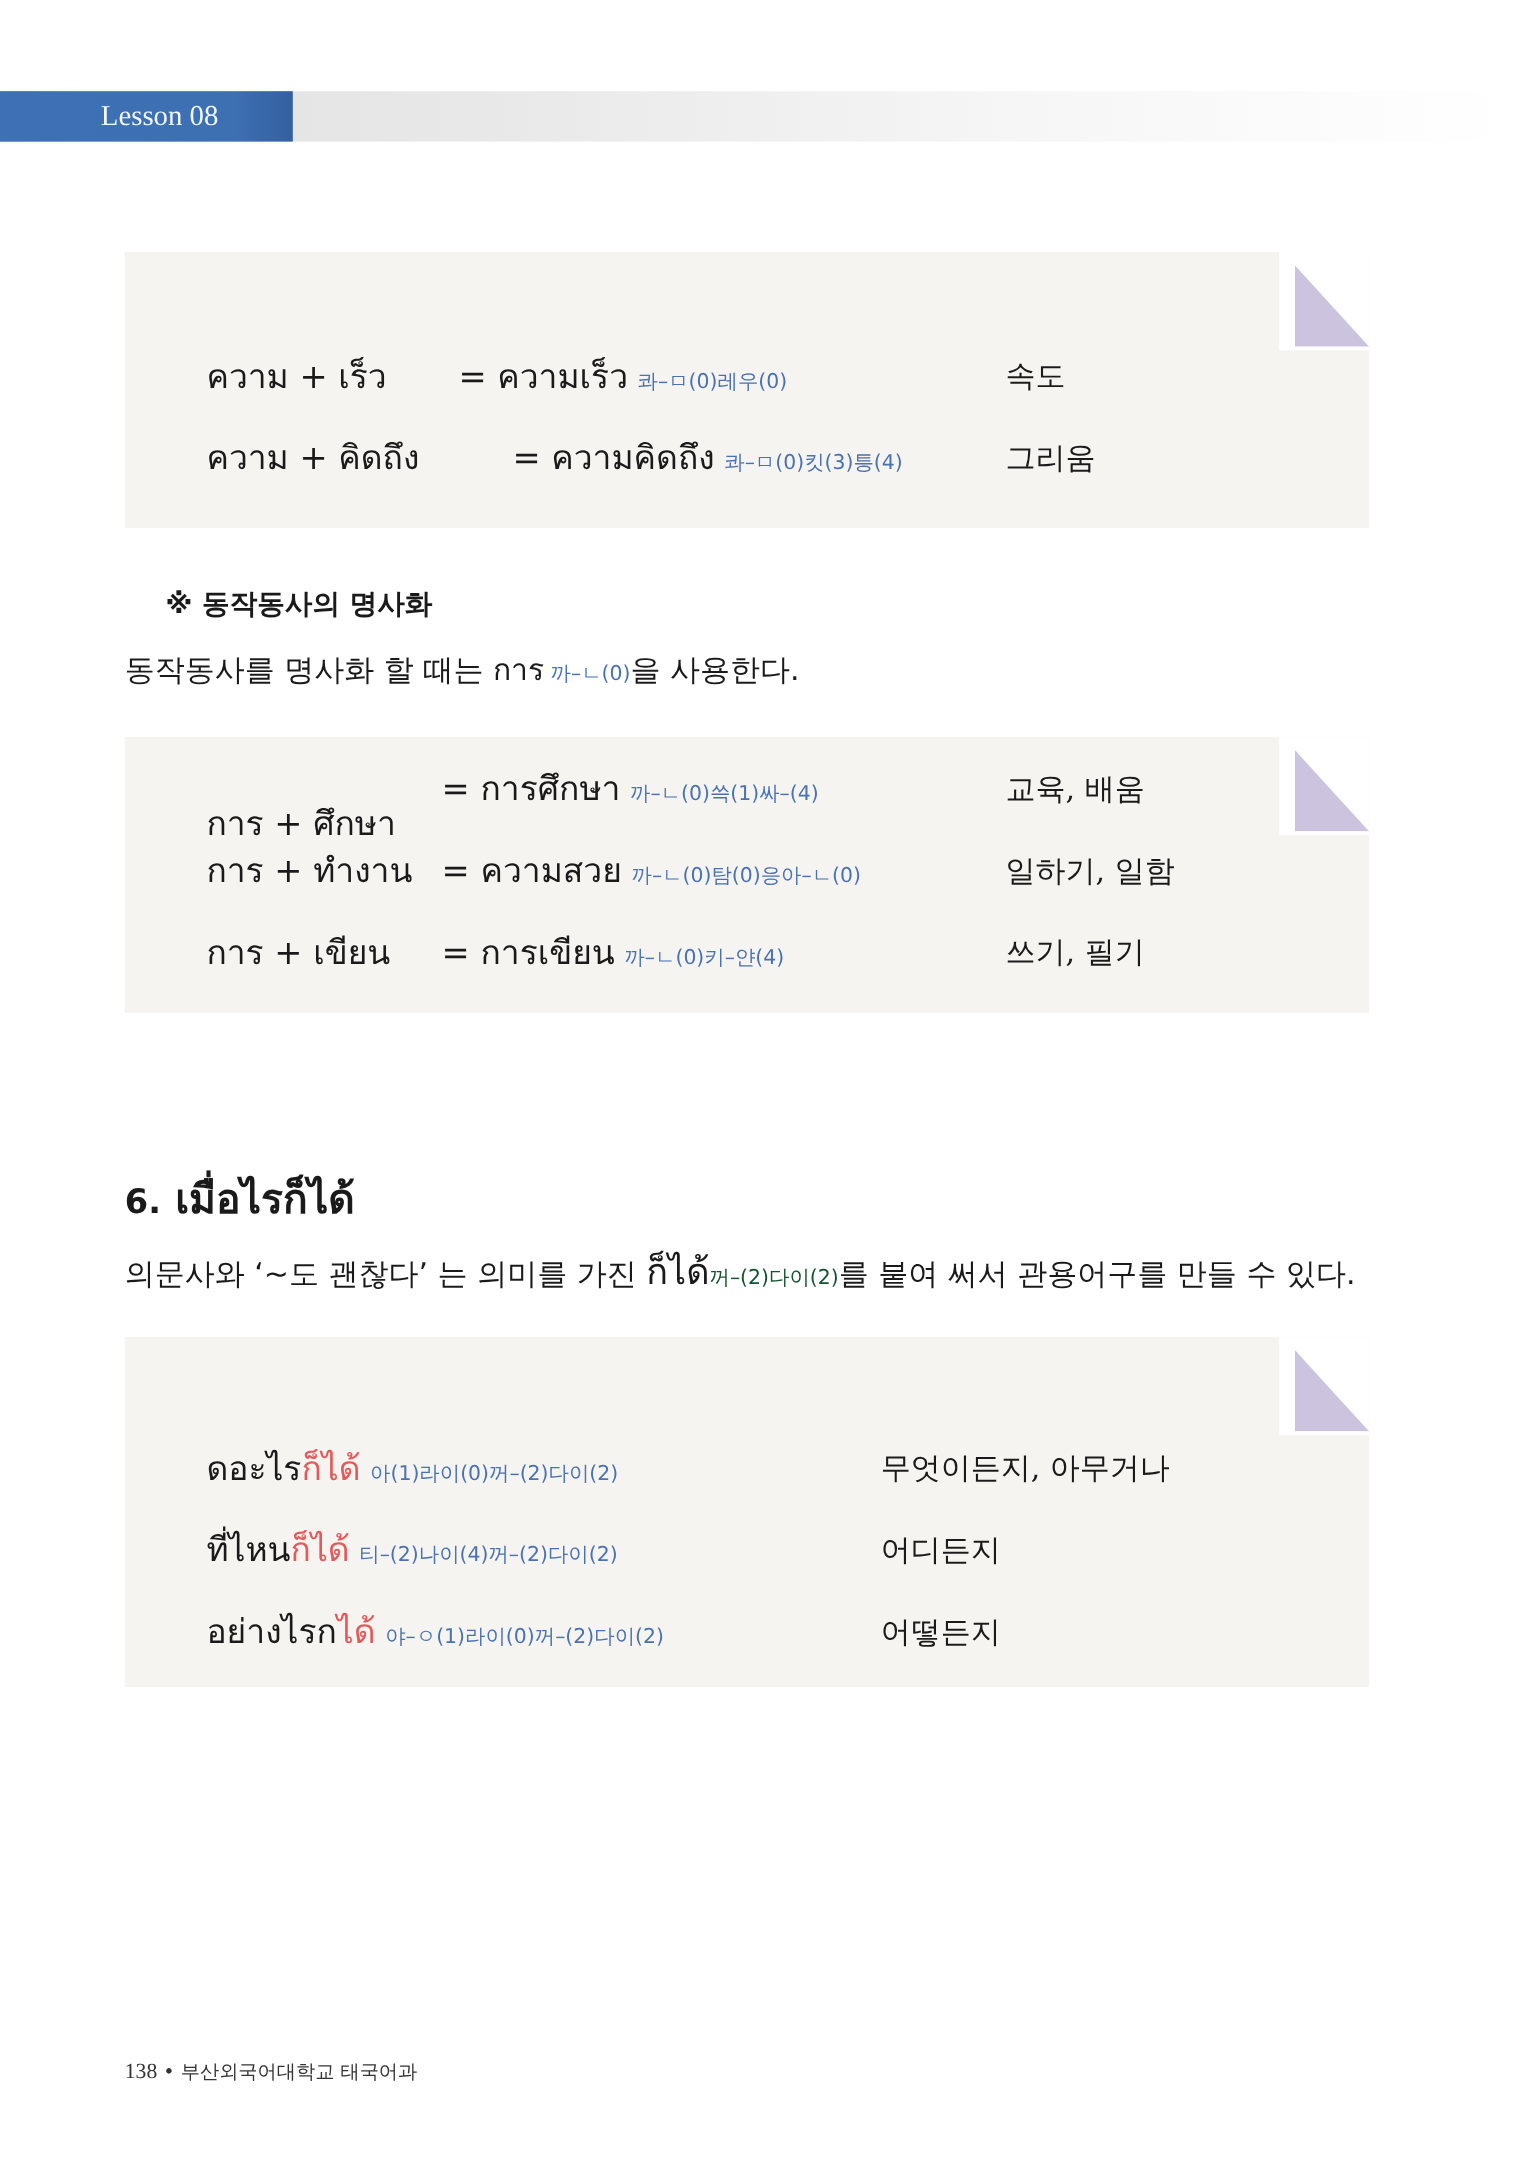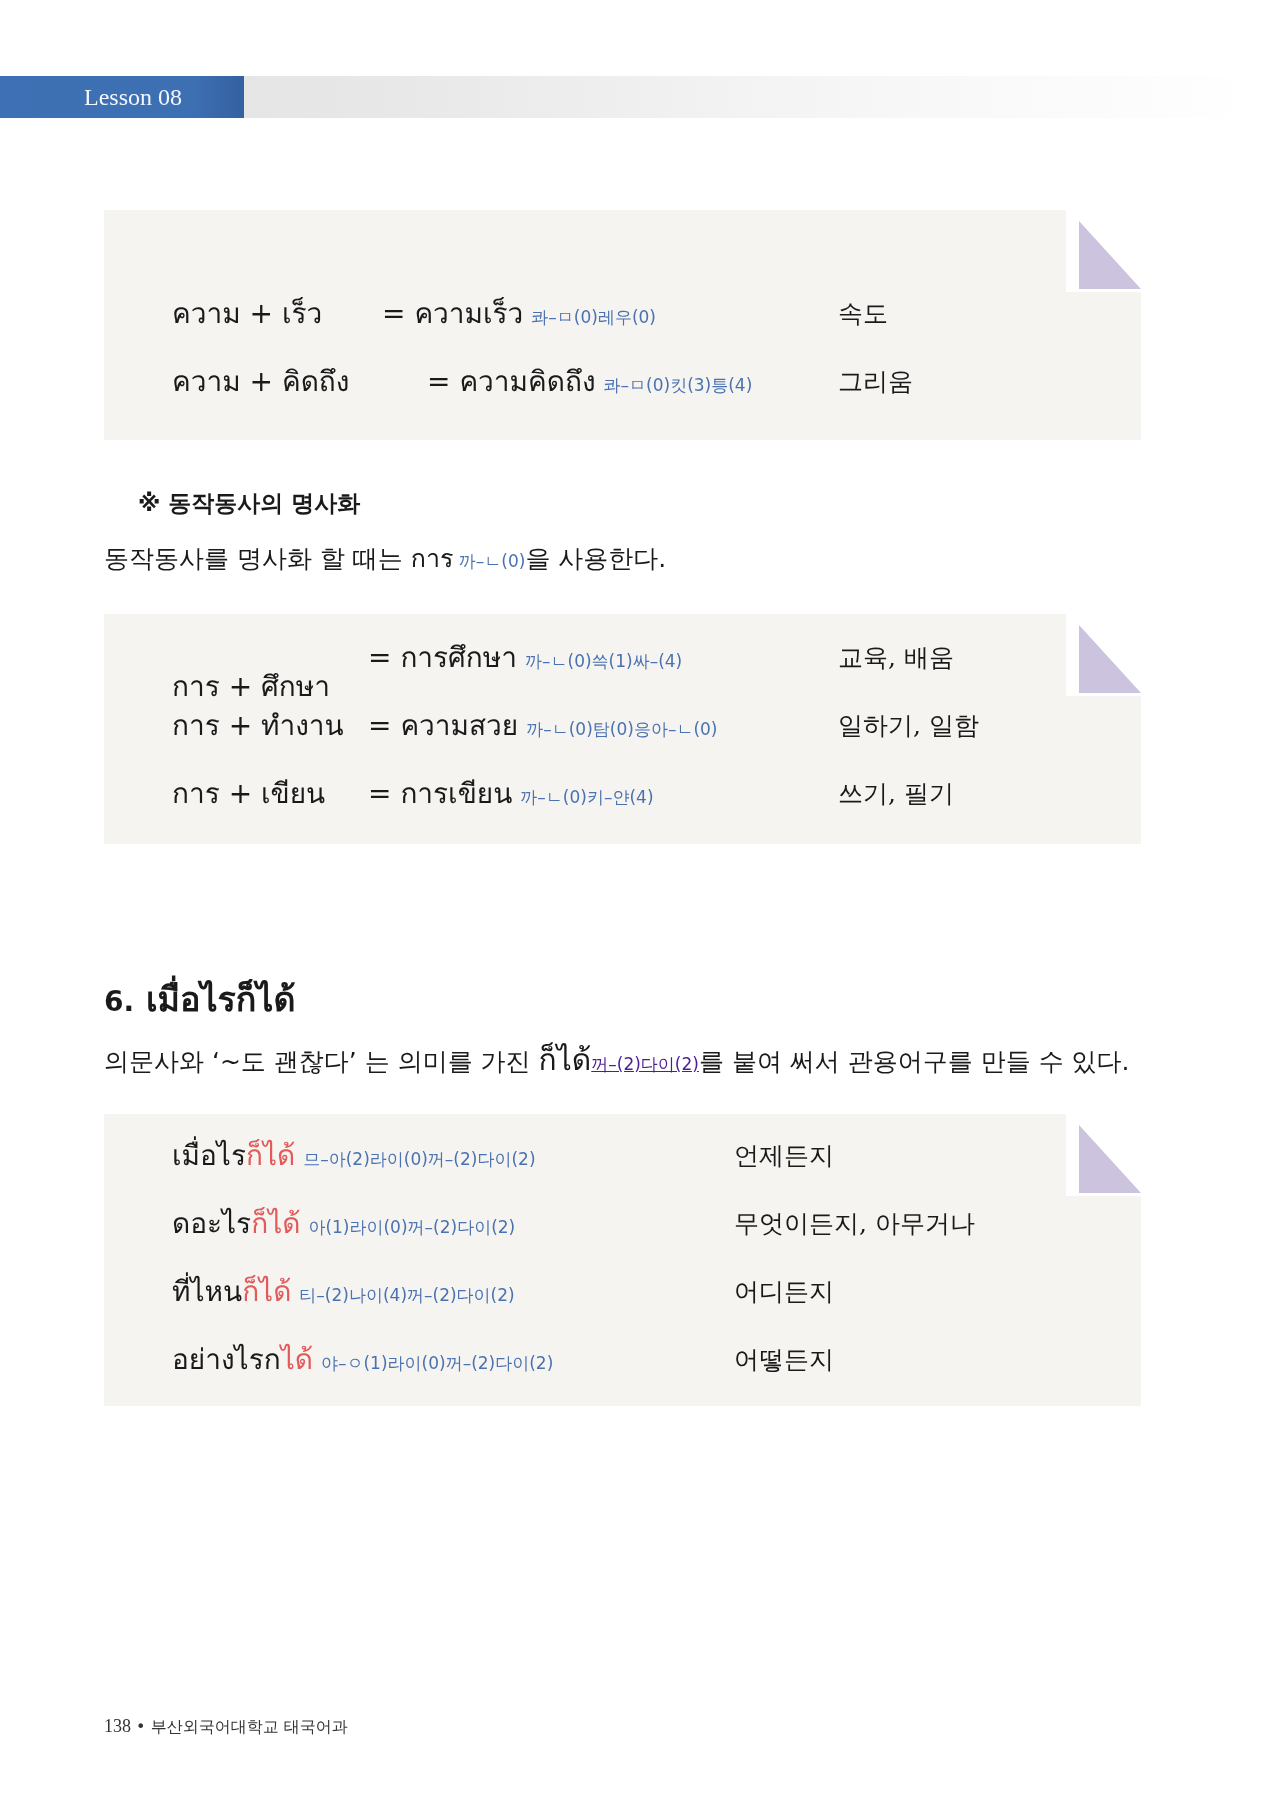--- a/index.html
+++ b/index.html
@@ -25,21 +25,21 @@
   .row .ko { position: absolute; font-family: "DejaVu Serif", "Liberation Serif", serif; font-size: 25px; line-height: 40px; white-space: nowrap; color: #1a1a1a; }
   .red { color: #e25a5a; }
 
   .note-title { position: absolute; left: 106px; top: 488px; font-size: 23px; font-weight: bold; margin-left: 32px; }
   .note-body { position: absolute; left: 104px; top: 538px; font-size: 25px; white-space: nowrap; }
   .note-body .pron { font-size: 17px; color: #4a72b0; }
 
   .section-title { position: absolute; left: 104px; top: 972px; font-size: 34px; font-weight: bold; white-space: nowrap; }
   .section-num { font-size: 28px; }
   .section-body { position: absolute; left: 104px; top: 1036px; font-size: 25px; white-space: nowrap; }
-  .section-body .pron { font-size: 17px; color: #4c1d95; text-decoration: underline; }
+  .section-body .pron { font-size: 17px; color: #14532d; }
   .section-body .thai-inline { font-size: 30px; }
 
   .footer { position: absolute; left: 104px; top: 1716px; font-size: 16px; white-space: nowrap; color: #333; }
   .footer .pg { font-family: "Liberation Serif", "DejaVu Serif", serif; font-size: 18px; }
 </style>
 </head>
 <body>
 
 <div class="lesson-bar"></div>
 <div class="lesson-tab">Lesson 08</div>
@@ -110,26 +110,20 @@
   <span class="section-num">6.</span> <span>เมื่อไรก็ได้</span>
 </div>
 <div class="section-body">
   <span>의문사와 ‘~도 괜찮다’ 는 의미를 가진 </span><span class="thai-inline">ก็ได้</span><span class="pron">꺼–(2)다이(2)</span><span>를 붙여 써서 관용어구를 만들 수 있다.</span>
 </div>
 
 <div class="box" style="top:1114px;height:292px;">
   <div class="notch"></div>
   <div class="fold"></div>
 
-  <div class="row" style="top:22px;">
-    <span class="thai" style="left:68px;">
-      <span>เมื่อไร</span><span class="red">ก็ได้</span><span class="pron">므–아(2)라이(0)꺼–(2)다이(2)</span>
-    </span>
-    <span class="ko" style="left:630px;">언제든지</span>
-  </div>
   <div class="row" style="top:90px;">
     <span class="thai" style="left:68px;">
       <span>ดอะไร</span><span class="red">ก็ได้</span><span class="pron">아(1)라이(0)꺼–(2)다이(2)</span>
     </span>
     <span class="ko" style="left:630px;">무엇이든지, 아무거나</span>
   </div>
   <div class="row" style="top:158px;">
     <span class="thai" style="left:68px;">
       <span>ที่ไหน</span><span class="red">ก็ได้</span><span class="pron">티–(2)나이(4)꺼–(2)다이(2)</span>
     </span>

